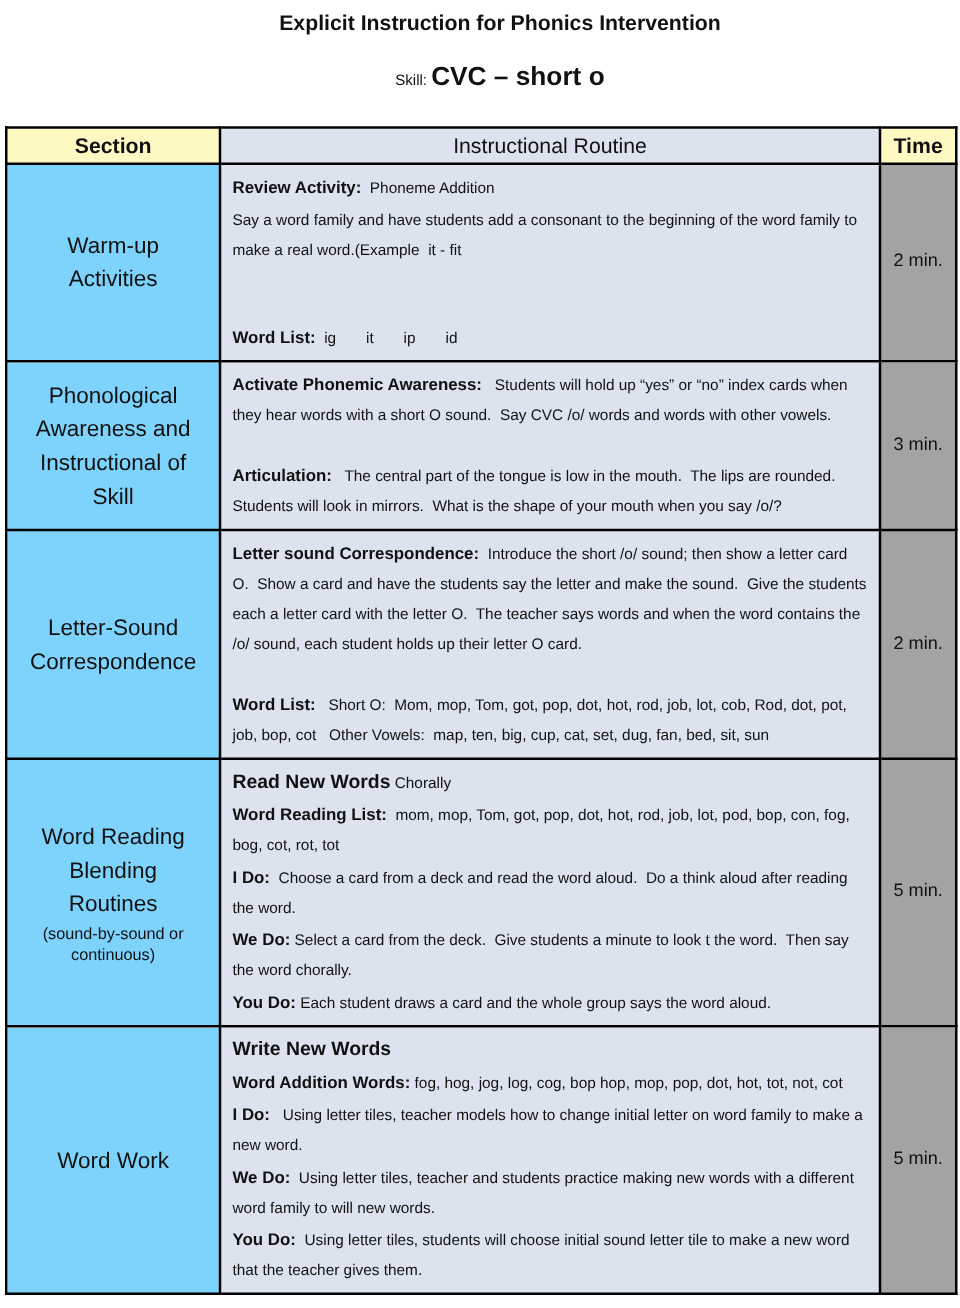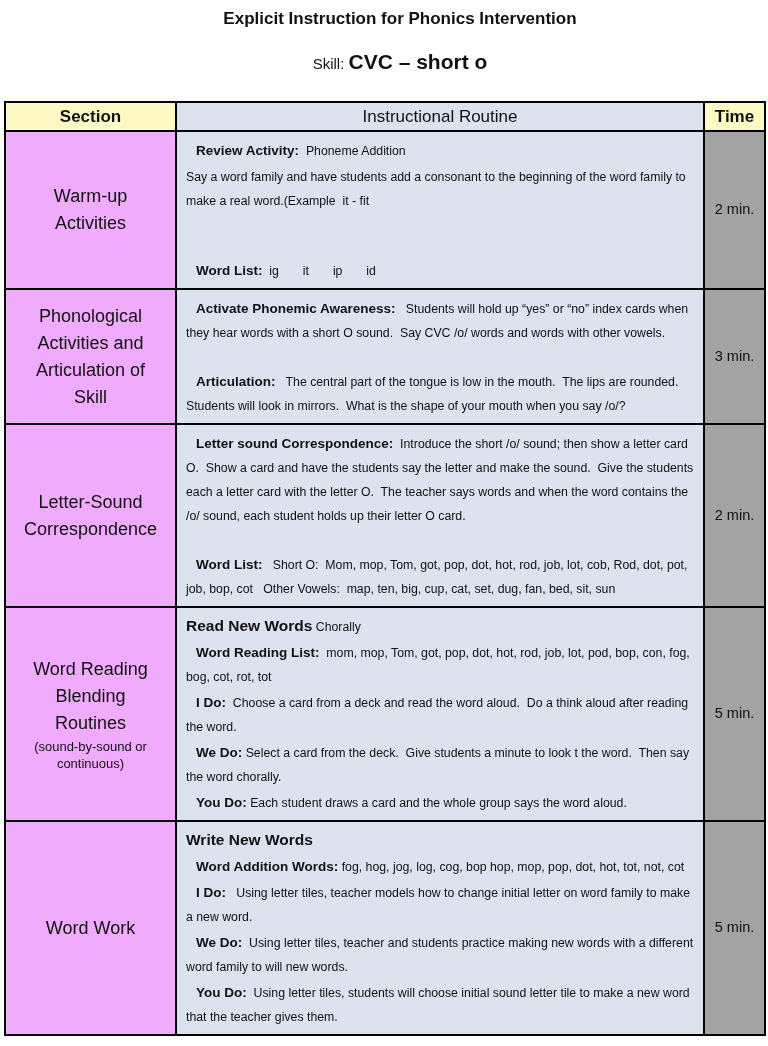--- a/index.html
+++ b/index.html
@@ -3,21 +3,21 @@
 <meta charset="utf-8">
 <style>
   html,body{margin:0;padding:0;}
   body{
     width:768px;height:1046px;overflow:hidden;background:#ffffff;
     font-family:"Liberation Sans", sans-serif;color:#111;
   }
   .page-header{ text-align:center; padding-top:9px;padding-left:32px; }
   .doc-title{ font-size:17px; font-weight:700; }
   .skill-line{ margin-top:21px; }
-  .skill-label{ font-size:15px; }
+  .skill-label{ font-size:12px; }
   .skill-value{ font-size:21px; font-weight:700; }
   .day-line{ margin-top:5px; font-size:14.5px; }
 
   table.routine-table{
     margin:27px 0 0 4px;
     width:760px;
     border-collapse:collapse;
     table-layout:fixed;
   }
   .routine-table col.c-section{ width:171px; }
@@ -26,30 +26,30 @@
 
   .routine-table th, .routine-table td{
     border:2px solid #000;
     overflow:hidden;
   }
   .routine-table thead tr{ height:29px; }
   th.head-section, th.head-time{ background:#fef9c3; font-size:17px; font-weight:700; text-align:center; }
   th.head-routine{ background:#dce3ef; font-size:17px; font-weight:400; text-align:center; }
 
   td.section-cell{
-    background:#f0abfc; text-align:center; vertical-align:middle; padding:2px;
+    background:#7dd3fc; text-align:center; vertical-align:middle; padding:2px;
   }
   .section-text{ font-size:18px; line-height:1.5; max-width:142px; margin:0 auto; }
   .section-sub{ font-size:13px; line-height:1.25; margin-top:2px; max-width:150px; margin-left:auto; margin-right:auto; }
 
   td.routine-cell{
     background:#dce3ef; vertical-align:top; padding:4px 9px 4px 9px;
   }
   .para{ margin:2px 0; line-height:1.5; white-space:pre-wrap; }
-  .run.b{ font-weight:700; font-size:13.5px;margin-left:10px; }
+  .run.b{ font-weight:700; font-size:13.5px; }
   .run.bl{ font-weight:700; font-size:15.5px; }
   .run.r{ font-size:12.3px; }
   .gap{ height:21px; }
 
   td.time-cell{
     background:#a3a3a3; text-align:center; vertical-align:middle;
     font-size:14.5px; white-space:pre-line; line-height:1.5;
   }
 </style>
 </head>
@@ -82,21 +82,21 @@
           <div class="para"><span class="run b">Review Activity:</span><span class="run r">  Phoneme Addition</span></div>
           <div class="para"><span class="run r">Say a word family and have students add a consonant to the beginning of the word family to make a real word.(Example  it - fit</span></div>
           <div class="gap"></div>
           <div class="gap"></div>
           <div class="para"><span class="run b">Word List:</span><span class="run r">  ig       it       ip       id</span></div>
         </td>
         <td class="time-cell"><div>2 min.</div></td>
       </tr>
       <tr style="height: 114px;">
         <td class="section-cell">
-          <div class="section-text">Phonological Activities and Articulation of Skill</div>
+          <div class="section-text">Phonological Awareness and Instructional of Skill</div>
         </td>
         <td class="routine-cell">
           <div class="para"><span class="run b">Activate Phonemic Awareness:</span><span class="run r">   Students will hold up “yes” or “no” index cards when they hear words with a short O sound.  Say CVC /o/ words and words with other vowels.</span></div>
           <div class="gap"></div>
           <div class="para"><span class="run b">Articulation:</span><span class="run r">   The central part of the tongue is low in the mouth.  The lips are rounded.  Students will look in mirrors.  What is the shape of your mouth when you say /o/?</span></div>
         </td>
         <td class="time-cell"><div>3 min.</div></td>
       </tr>
       <tr style="height: 124px;">
         <td class="section-cell">

